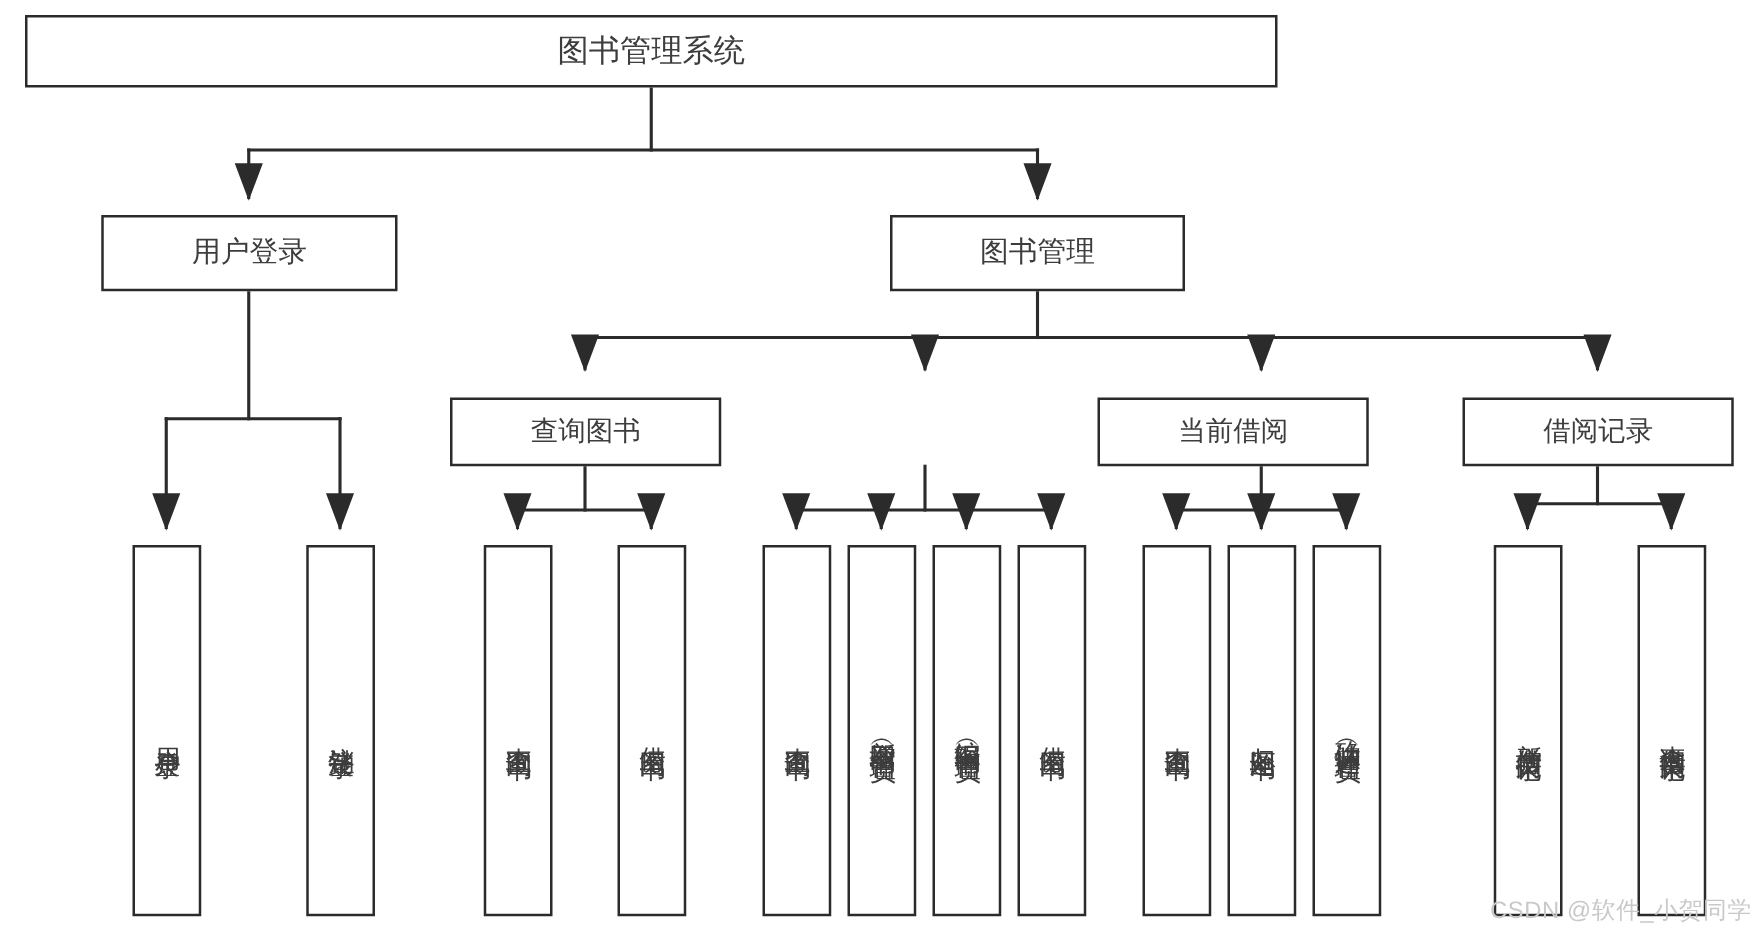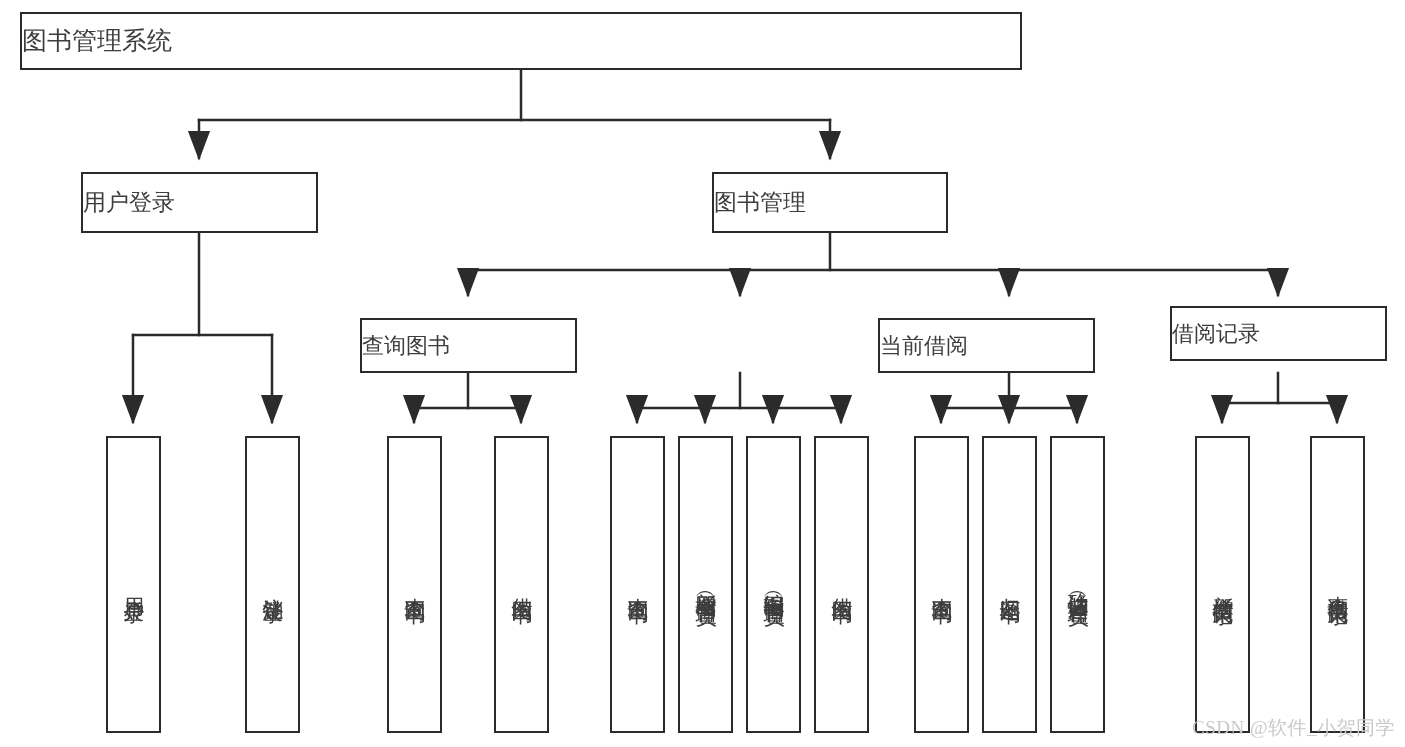--- a/index.html
+++ b/index.html
@@ -25,20 +25,21 @@
     width: 1405px;
     height: 747px;
   }
   .node-box {
     position: absolute;
     box-sizing: border-box;
     background: #ffffff;
     border: 2.5px solid #2b2b2b;
     display: flex;
     align-items: center;
+    justify-content: center;
     color: #3d3d3d;
   }
   .node-label {
     color: #3d3d3d;
     font-family: "DejaVu Sans", "Liberation Sans", sans-serif;
     line-height: 1.05;
     text-align: center;
     white-space: nowrap;
   }
   .node-root .node-label { font-size: 25px; }
@@ -53,21 +54,21 @@
     text-orientation: upright;
     font-size: 21px;
     letter-spacing: 2px;
     line-height: 1.0;
     white-space: nowrap;
   }
   .watermark {
     position: absolute;
     color: #c9c9c9;
     font-size: 19px;
-    font-family: Liberation Serif, serif;
+    font-family: Liberation Sans, sans-serif;
     white-space: nowrap;
     letter-spacing: 0.5px;
     pointer-events: none;
   }
 </style>
 </head>
 <body>
 
 <div id="canvas">
 
@@ -141,21 +142,21 @@
 
   <div class="node-box node-l3" style="left:360px; top:318px; width:217px; height:55px;">
     <span class="node-label">查询图书</span>
   </div>
 
 
   <div class="node-box node-l3" style="left:878px; top:318px; width:217px; height:55px;">
     <span class="node-label">当前借阅</span>
   </div>
 
-  <div class="node-box node-l3" style="left:1170px; top:306px; width:217px; height:55px;">
+  <div class="node-box node-l3" style="left:1170px; top:318px; width:217px; height:55px;">
     <span class="node-label">借阅记录</span>
   </div>
 
   <div class="node-box node-leaf" style="left:106px; top:436px; width:55px; height:297px;">
     <span class="node-label">用户登录</span>
   </div>
 
   <div class="node-box node-leaf" style="left:245px; top:436px; width:55px; height:297px;">
     <span class="node-label">注销登录</span>
   </div>

